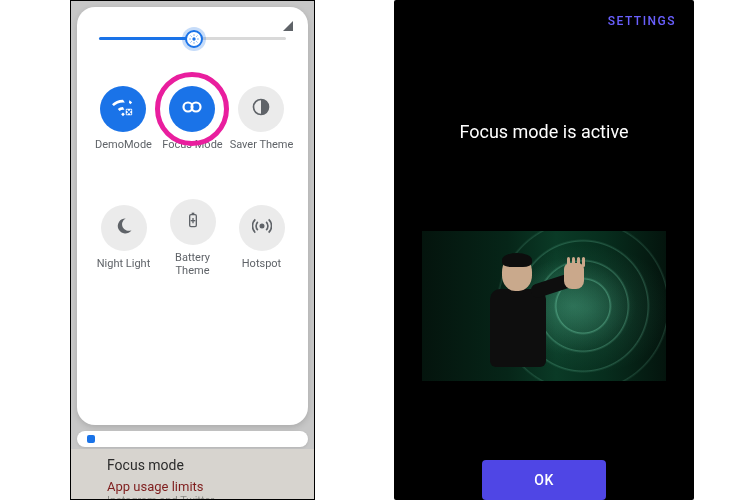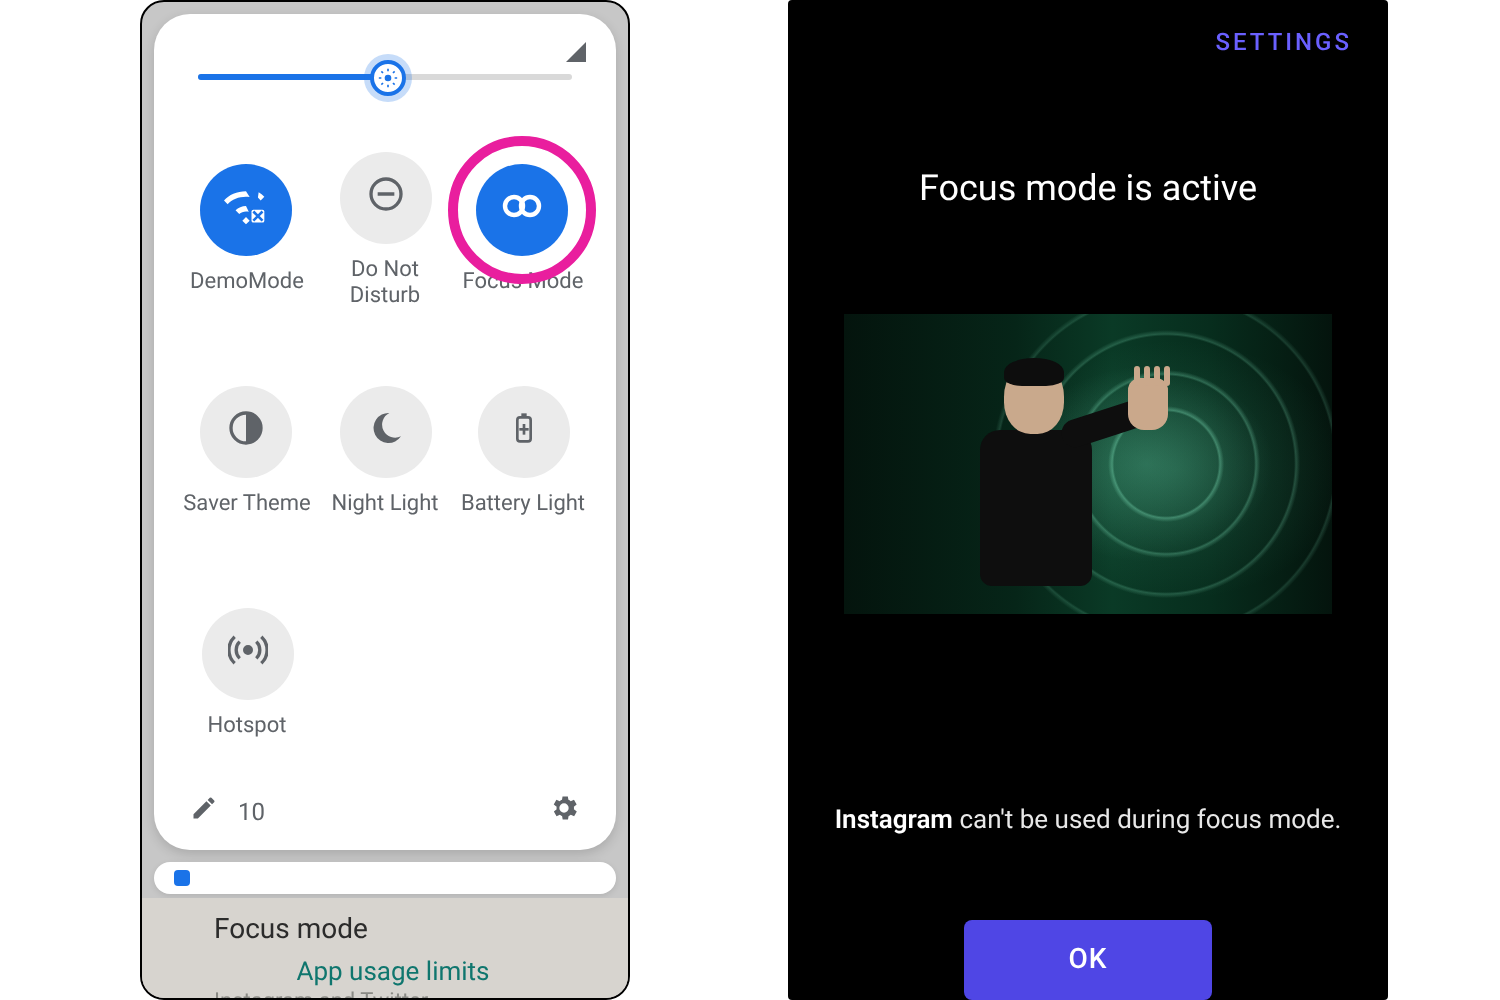--- a/index.html
+++ b/index.html
@@ -3,21 +3,21 @@
 <meta charset="utf-8">
 <style>
   * { box-sizing: border-box; margin: 0; padding: 0; font-family: Roboto, -apple-system, Arial, sans-serif; }
   body { background: #f0f0f0; width: 750px; height: 500px; overflow: hidden; position: relative; }
 
   .stage { position: relative; width: 750px; height: 500px; background: #fff; }
 
   
   .phone-left {
     position: absolute; left: 70px; top: 0; width: 245px; height: 500px;
-    background: #c7c7c7; border: 1px solid #000; border-radius: 12px;
+    background: #c7c7c7; border: 1px solid #000; border-radius: 0;
     overflow: hidden;
   }
   .qs-panel {
     position: absolute; left: 6px; right: 6px; top: 6px; height: 418px;
     background: #fff; border-radius: 18px;
     box-shadow: 0 2px 6px rgba(0,0,0,0.15);
     padding: 14px 12px 8px 12px;
     display: flex; flex-direction: column;
   }
   .sig-icon { position:absolute; top:10px; right:14px; }
@@ -72,21 +72,21 @@
     box-shadow: 0 1px 3px rgba(0,0,0,0.1);
   }
   .carousel-dot { width:8px; height:8px; border-radius:2px; background:#1a73e8; }
 
   .under-panel {
     position: absolute; left: 0; right: 0; top: 448px; bottom: 0;
     background: #d7d4cf; padding: 8px 28px 0 36px;
     color: #3c3c3c; font-size: 13px;
   }
   .under-panel .row1 { font-size: 14px; color:#2b2b2b; margin-bottom: 6px; }
-  .under-panel .row2 { font-size: 13px; color:#0f766e;text-align:center; }
+  .under-panel .row2 { font-size: 13px; color:#7f1d1d; }
   .under-panel .row2sub { font-size: 11px; color:#8a8a85; }
 
   
   .phone-right {
     position: absolute; left: 394px; top: 0; width: 300px; height: 500px;
     background: #000; border-radius: 2px; overflow: hidden;
     color: #fff;
     display: flex; flex-direction: column; align-items: center; justify-content: space-between;
   }
   .settings-link {
@@ -190,31 +190,20 @@
                   <path d="M12 4C7 4 2.7 6 0 9l2 2c2.3-2.5 6-4 10-4 .7 0 1.3 0 2 .1L12 4zm6.5 3.3 1.5 1.7 2-2c-.9-1-2-1.8-3.1-2.5l-.4 2.8zM12 12c-2.2 0-4.2.9-5.7 2.3l2 2C9.3 15.5 10.6 15 12 15c.5 0 1 .1 1.5.2L12 12zm0 6-2 2 2 2 2-2-2-2z"></path>
                   <rect x="15" y="14" width="7" height="7" rx="1" fill="#fff"></rect>
                   <path d="M16 15l5 5M21 15l-5 5" stroke="#1a73e8" stroke-width="1.4"></path>
                 </svg>
             </span>
           </div>
           <span class="tile-label">DemoMode</span>
         </div>
 
 
-        <div class="tile">
-          <div class="tile-btn">
-            <span>
-              <svg width="20" height="20" viewBox="0 0 24 24" fill="none" stroke="currentColor" stroke-width="2">
-                  <circle cx="12" cy="12" r="9"></circle>
-                  <line x1="7" y1="12" x2="17" y2="12"></line>
-                </svg>
-            </span>
-          </div>
-          <span class="tile-label">Do Not Disturb</span>
-        </div>
 
 
         <div class="tile">
           <div class="highlight-ring"></div>
           <div class="tile-btn active">
             <span>
               <svg width="24" height="24" viewBox="0 0 24 24" fill="none" stroke="currentColor" stroke-width="2.2">
                   <circle cx="8" cy="12" r="4.5"></circle>
                   <circle cx="16" cy="12" r="4.5"></circle>
                 </svg>
@@ -250,52 +239,37 @@
           <div class="tile-btn">
             <span>
               <svg width="16" height="20" viewBox="0 0 24 24" fill="none" stroke="currentColor" stroke-width="2">
                   <rect x="7" y="4" width="10" height="18" rx="2"></rect>
                   <line x1="10" y1="2" x2="14" y2="2"></line>
                   <line x1="12" y1="9" x2="12" y2="17"></line>
                   <line x1="8.5" y1="13" x2="15.5" y2="13"></line>
                 </svg>
             </span>
           </div>
-          <span class="tile-label">Battery Light</span>
+          <span class="tile-label">Battery Theme</span>
         </div>
 
         <div class="tile">
           <div class="tile-btn">
             <span>
               <svg width="20" height="20" viewBox="0 0 24 24" fill="none" stroke="currentColor" stroke-width="2">
                   <circle cx="12" cy="12" r="2" fill="currentColor"></circle>
                   <path d="M7 17a7 7 0 0 1 0-10M17 7a7 7 0 0 1 0 10M4 20a11 11 0 0 1 0-16M20 4a11 11 0 0 1 0 16"></path>
                 </svg>
             </span>
           </div>
           <span class="tile-label">Hotspot</span>
         </div>
 
       </div>
 
-      <div class="qs-footer">
-        <div class="left">
-          <span>
-            <svg width="14" height="14" viewBox="0 0 24 24" fill="#5f6368">
-                <path d="M3 17.25V21h3.75L17.81 9.94l-3.75-3.75L3 17.25zM20.71 7.04a1 1 0 0 0 0-1.41l-2.34-2.34a1 1 0 0 0-1.41 0l-1.83 1.83 3.75 3.75 1.83-1.83z"></path>
-              </svg>
-          </span>
-          <span>10</span>
-        </div>
-        <span>
-          <svg width="16" height="16" viewBox="0 0 24 24" fill="#5f6368">
-              <path d="M19.4 13a7.5 7.5 0 0 0 .1-1 7.5 7.5 0 0 0-.1-1l2.1-1.6-2-3.5-2.5 1a7.6 7.6 0 0 0-1.7-1l-.4-2.6h-4l-.4 2.6a7.6 7.6 0 0 0-1.7 1l-2.5-1-2 3.5L6.5 11a7.5 7.5 0 0 0-.1 1 7.5 7.5 0 0 0 .1 1l-2.1 1.6 2 3.5 2.5-1a7.6 7.6 0 0 0 1.7 1l.4 2.6h4l.4-2.6a7.6 7.6 0 0 0 1.7-1l2.5 1 2-3.5L19.4 13zM12 15.5A3.5 3.5 0 1 1 15.5 12 3.5 3.5 0 0 1 12 15.5z"></path>
-            </svg>
-        </span>
-      </div>
     </div>
 
     <div class="carousel-bar">
       <span class="carousel-dot"></span>
     </div>
 
     <div class="under-panel">
       <div class="row1">Focus mode</div>
       <div class="row2">App usage limits</div>
       <div class="row2sub">Instagram and Twitter</div>
@@ -309,20 +283,17 @@
     <div class="fm-image">
       <div class="neo">
         <div class="torso"></div>
         <div class="arm"></div>
         <div class="hand"></div>
         <div class="head"></div>
         <div class="hair"></div>
       </div>
     </div>
 
-    <div class="fm-msg">
-      <b>Instagram</b><span> can't be used during focus mode.</span>
-    </div>
 
     <div class="ok-btn">OK</div>
   </div>
 
 </div>
 
 </body></html>

